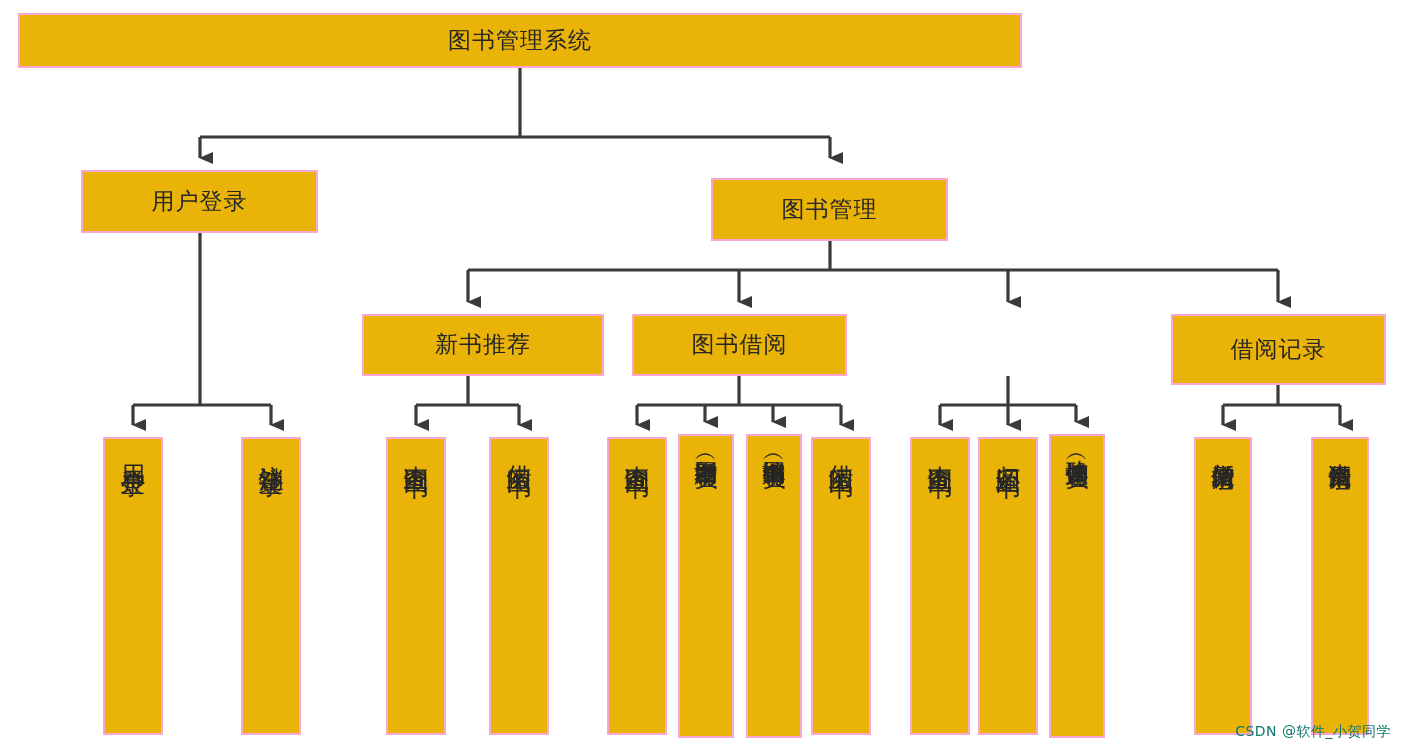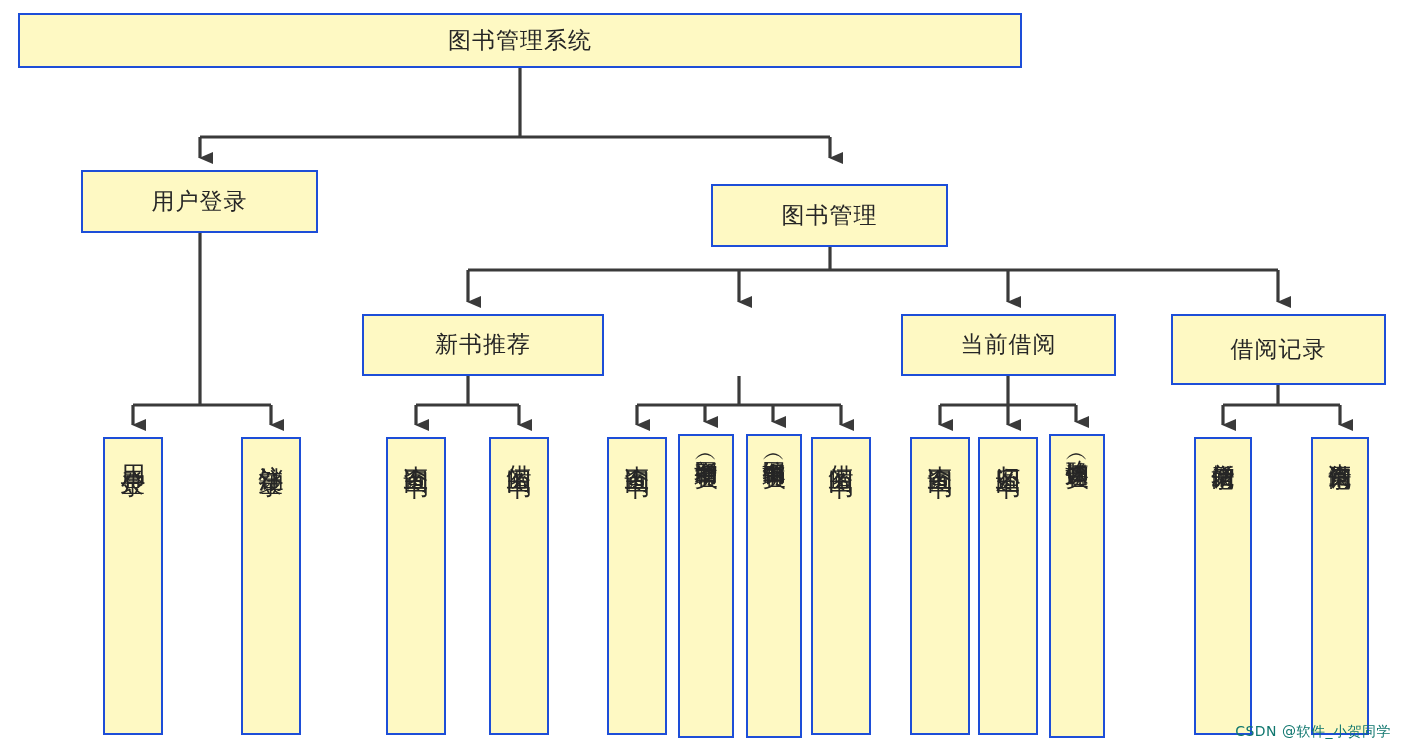--- a/index.html
+++ b/index.html
@@ -21,22 +21,22 @@
     position: absolute;
     left: 0;
     top: 0;
     width: 1405px;
     height: 747px;
   }
   
   .node {
     position: absolute;
     box-sizing: border-box;
-    background: #fef9c3;
-    border: 2px solid #1d4ed8;
+    background: #eab308;
+    border: 2px solid #f9a8d4;
     display: flex;
     align-items: center;
     justify-content: center;
   }
   .node-label {
     color: #262626;
     text-align: center;
     line-height: 1.18;
     white-space: nowrap;
   }
@@ -128,29 +128,29 @@
     </g>
   </svg>
 
   <div class="node horizontal" style="left:18px; top:13px; width:1004px; height:55px;">
     <span class="node-label">图书管理系统</span>
   </div>
 
   <div class="node horizontal" style="left:81px; top:170px; width:237px; height:63px;">
     <span class="node-label">用户登录</span>
   </div>
-  <div class="node horizontal" style="left:711px; top:184px; width:237px; height:63px;">
+  <div class="node horizontal" style="left:711px; top:178px; width:237px; height:63px;">
     <span class="node-label">图书管理</span>
   </div>
 
   <div class="node horizontal" style="left:362px; top:314px; width:242px; height:62px;">
     <span class="node-label">新书推荐</span>
   </div>
-  <div class="node horizontal" style="left:901px; top:314px; width:215px; height:62px;">
-    <span class="node-label">当前借阅</span>
+  <div class="node horizontal" style="left:632px; top:314px; width:215px; height:62px;">
+    <span class="node-label">图书借阅</span>
   </div>
   <div class="node horizontal" style="left:1171px; top:314px; width:215px; height:71px;">
     <span class="node-label">借阅记录</span>
   </div>
 
   <div class="node vertical" style="left:103px; top:437px; width:60px; height:298px;">
     <span class="node-label">用户登录</span>
   </div>
   <div class="node vertical" style="left:241px; top:437px; width:60px; height:298px;">
     <span class="node-label">注销登录</span>

